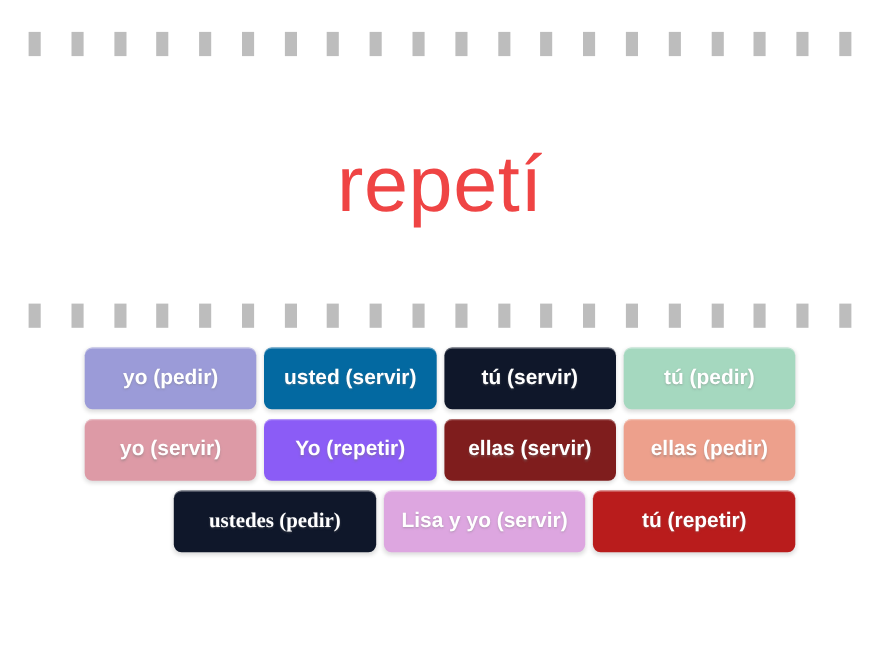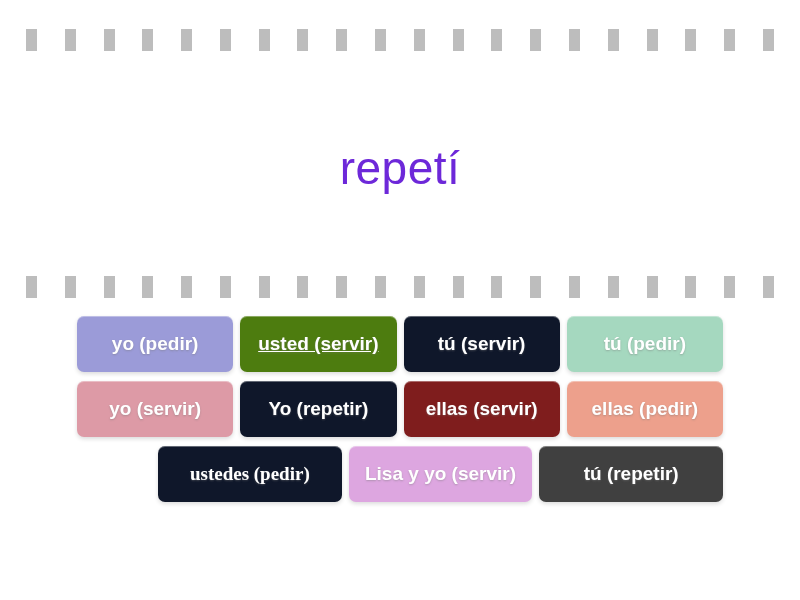--- a/index.html
+++ b/index.html
@@ -40,23 +40,23 @@
     position: absolute;
     left: 0;
     top: 62px;
     width: 800px;
     height: 212px;
     display: flex;
     align-items: center;
     justify-content: center;
   }
   .prompt-word {
-    font-size: 46px;
+    font-size: 72px;
     line-height: 1;
-    color: #6d28d9;
+    color: #ef4444;
     font-weight: 400;
     letter-spacing: 0.5px;
     font-family: "Liberation Sans", sans-serif;
   }
 
   
   .tile-grid {
     position: absolute;
     left: 77px;
     top: 316px;
@@ -142,28 +142,28 @@
     <div class="dash" style="background: rgb(189, 189, 189);"></div>
     <div class="dash" style="background: rgb(189, 189, 189);"></div>
     <div class="dash" style="background: rgb(189, 189, 189);"></div>
     <div class="dash" style="background: rgb(189, 189, 189);"></div>
     <div class="dash" style="background: rgb(189, 189, 189);"></div>
   </div>
 
 <div class="tile-grid" id="tile-grid">
     <div class="tile-row">
       <div class="tile" style="background: rgb(155, 155, 216);">yo (pedir)</div>
-      <div class="tile" style="background: #4d7c0f; text-decoration: underline;">usted (servir)</div>
+      <div class="tile" style="background: #0369a1;">usted (servir)</div>
       <div class="tile" style="background: #0f172a;">tú (servir)</div>
       <div class="tile" style="background: rgb(165, 216, 191);">tú (pedir)</div>
     </div>
     <div class="tile-row">
       <div class="tile" style="background: rgb(221, 154, 166);">yo (servir)</div>
-      <div class="tile" style="background: #0f172a;">Yo (repetir)</div>
+      <div class="tile" style="background: #8b5cf6;">Yo (repetir)</div>
       <div class="tile" style="background: #7f1d1d;">ellas (servir)</div>
       <div class="tile" style="background: rgb(237, 160, 140);">ellas (pedir)</div>
     </div>
     <div class="tile-row row-last">
       <div class="tile" style="background: #0f172a; font-family: Liberation Serif, serif;">ustedes (pedir)</div>
       <div class="tile" style="background: rgb(221, 166, 224);">Lisa y yo (servir)</div>
-      <div class="tile" style="background: #404040;">tú (repetir)</div>
+      <div class="tile" style="background: #b91c1c;">tú (repetir)</div>
     </div>
   </div>
 
 </body></html>

